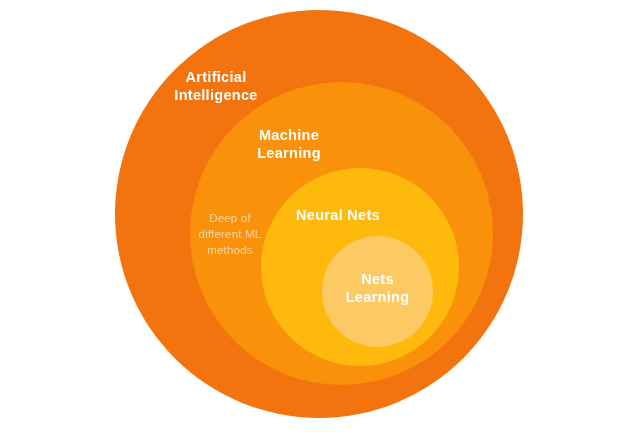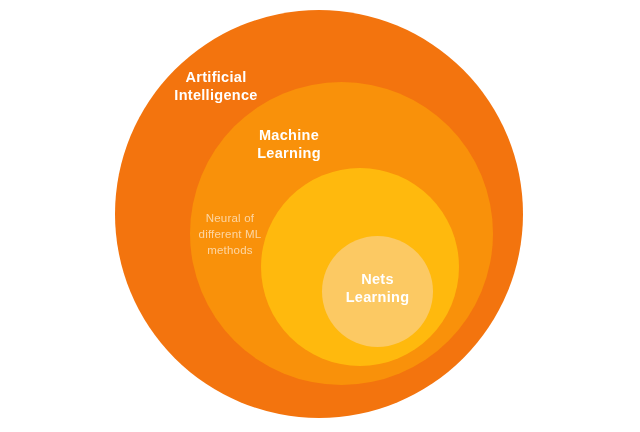--- a/index.html
+++ b/index.html
@@ -56,21 +56,22 @@
   <div class="circle circle-nn" style="background-color: rgb(255, 185, 13);"></div>
 
   <div class="circle circle-dl" style="background-color: rgb(252, 201, 99);"></div>
 
   <div class="label label-ai" style="color: rgb(255, 255, 255);">Artificial
 Intelligence</div>
 
   <div class="label label-ml" style="color: rgb(255, 255, 255);">Machine
 Learning</div>
 
+  <div class="label label-nn" style="color: rgb(255, 255, 255);">Neural Nets</div>
 
   <div class="label label-dl" style="color: rgb(255, 255, 255);">Nets
 Learning</div>
 
-  <div class="annotation" style="color: rgba(255, 255, 255, 0.62);">Neural of
+  <div class="annotation" style="color: rgba(255, 255, 255, 0.62);">Deep of
 different ML
 methods</div>
 
 </div>
 
 </body></html>

